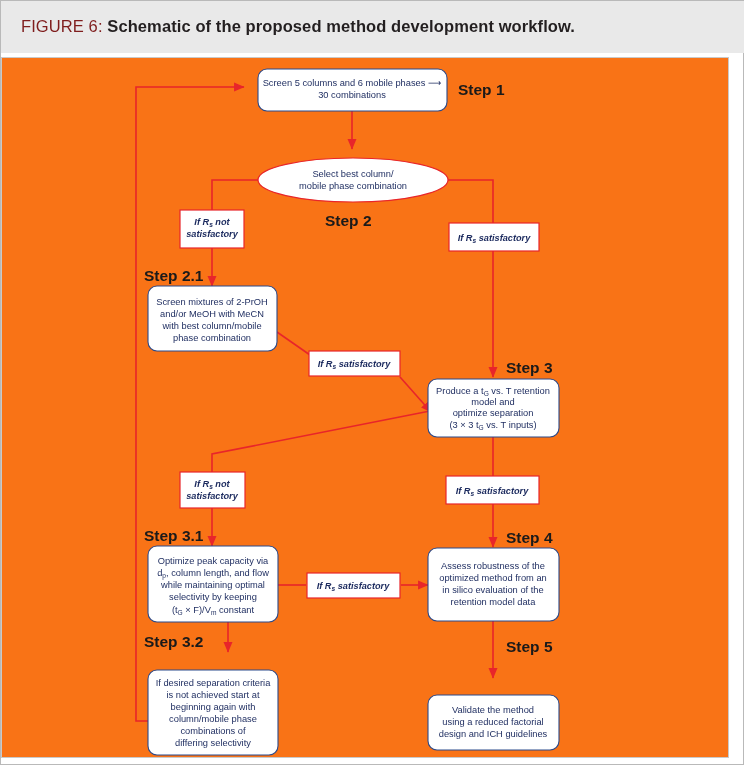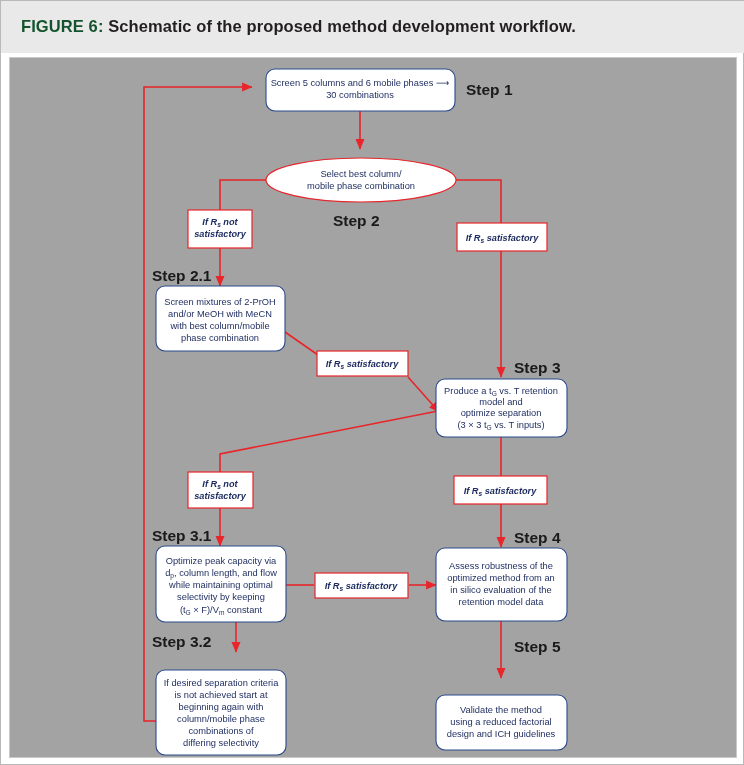--- a/index.html
+++ b/index.html
@@ -32,35 +32,35 @@
   #caption-text {
     position: absolute;
     left: 20px;
     top: 16px;
     font-size: 16.5px;
     color: #231f20;
     letter-spacing: 0.1px;
     white-space: nowrap;
   }
   #caption-text .fignum {
-    color: #14532d;
-    font-weight: bold;
+    color: #7f1d1d;
+    font-weight: normal;
     text-align: center;
   }
   #caption-text .captitle {
     color: #231f20;
     font-weight: bold;
   }
   #figure-area {
     position: absolute;
-    left: 8px;
+    left: 0;
     top: 56px;
     width: 728px;
     height: 701px;
-    background: #a3a3a3;
+    background: #f97316;
     border: 1px solid #c9c9c9;
     box-sizing: border-box;
     overflow: hidden;
   }
   svg#flow {
     display: block;
     position: absolute;
     left: -8px;
     top: -56px;
   }

